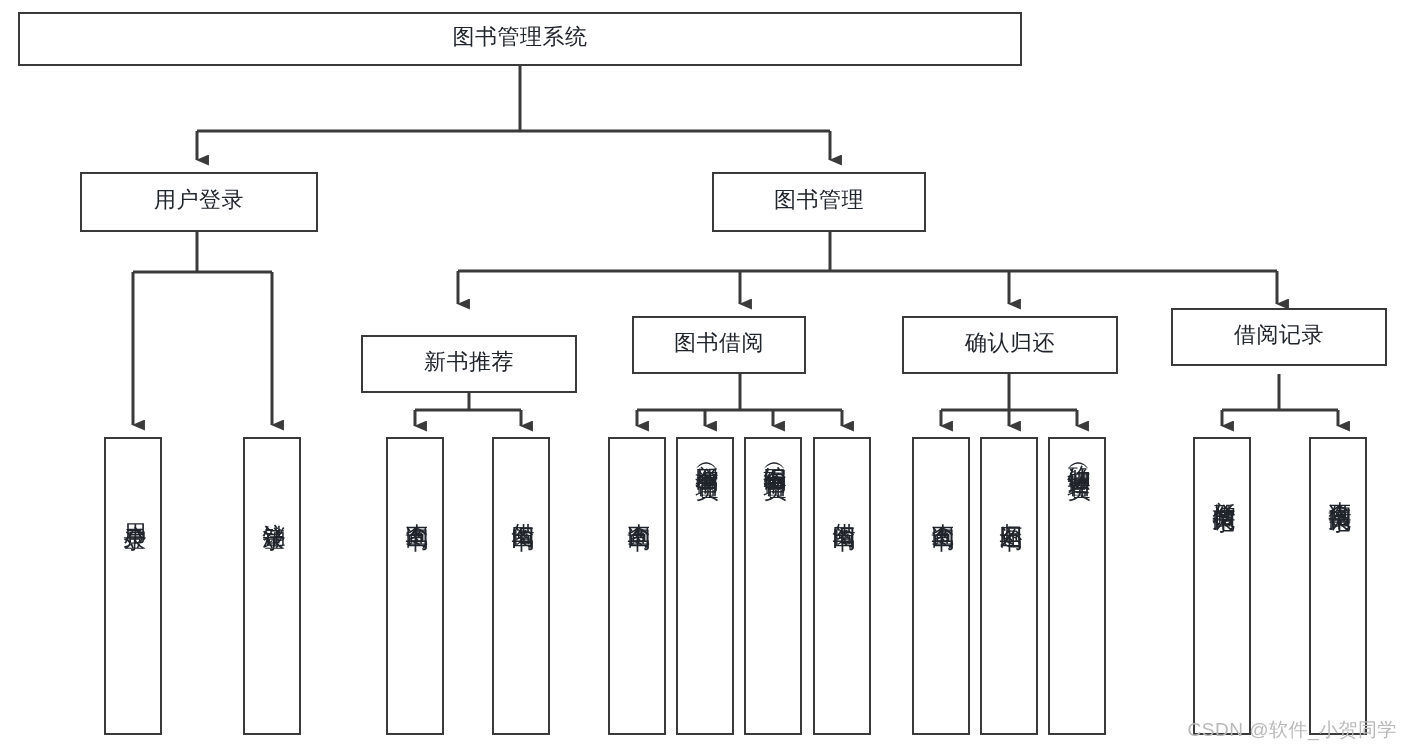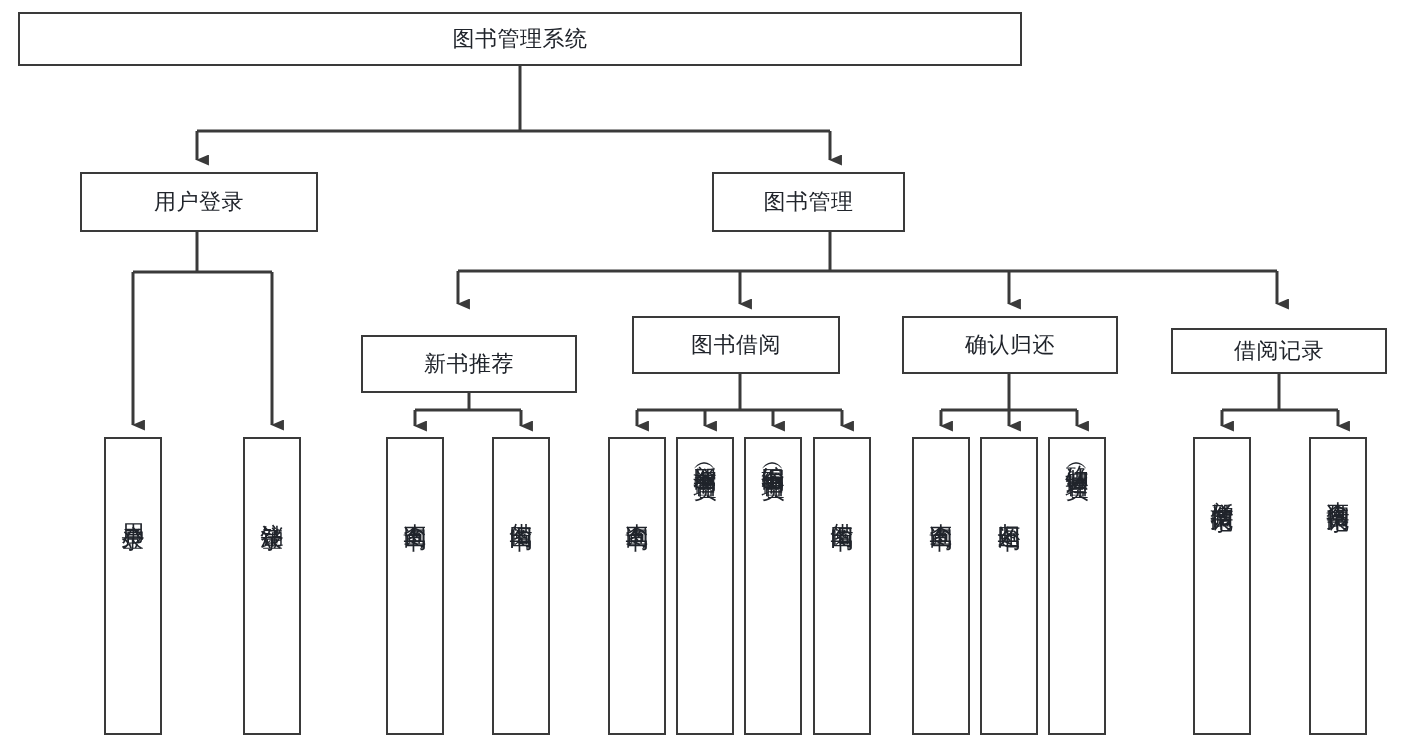--- a/index.html
+++ b/index.html
@@ -35,20 +35,21 @@
     align-items: center;
     justify-content: center;
     z-index: 3;
   }
   .node .label {
     color: #20242b;
     font-size: 22px;
     line-height: 1.18;
     letter-spacing: 0.5px;
     white-space: nowrap;
+    font-family: Liberation Mono, monospace;
   }
   .node.vertical {
     align-items: flex-start;
     justify-content: center;
     padding-top: 6px;
   }
   .node.vertical .label {
     writing-mode: vertical-rl;
     text-orientation: upright;
     font-size: 23px;
@@ -132,37 +133,37 @@
   </svg>
 
   <div class="node" style="left:18px; top:12px; width:1004px; height:54px;">
     <span class="label">图书管理系统</span>
   </div>
 
   <div class="node" style="left:80px; top:172px; width:238px; height:60px;">
     <span class="label">用户登录</span>
   </div>
 
-  <div class="node" style="left:712px; top:172px; width:193px; height:60px;">
+  <div class="node" style="left:712px; top:172px; width:214px; height:60px;">
     <span class="label">图书管理</span>
   </div>
 
   <div class="node" style="left:361px; top:316px; width:216px; height:58px;margin-top:19px;">
     <span class="label">新书推荐</span>
   </div>
 
-  <div class="node" style="left:632px; top:316px; width:208px; height:58px;">
+  <div class="node" style="left:632px; top:316px; width:174px; height:58px;">
     <span class="label">图书借阅</span>
   </div>
 
   <div class="node" style="left:902px; top:316px; width:216px; height:58px;">
     <span class="label">确认归还</span>
   </div>
 
-  <div class="node" style="left:1171px; top:328px; width:216px; height:46px;">
+  <div class="node" style="left:1171px; top:308px; width:216px; height:58px;">
     <span class="label">借阅记录</span>
   </div>
 
   <div class="node vertical mid" style="left:104px; top:437px; width:58px; height:298px;">
     <span class="label">用户登录</span>
   </div>
 
   <div class="node vertical mid" style="left:243px; top:437px; width:58px; height:298px;">
     <span class="label">注销登录</span>
   </div>
@@ -204,14 +205,15 @@
   </div>
 
   <div class="node vertical mid3" style="left:1193px; top:437px; width:58px; height:298px;">
     <span class="label">新增借阅记录</span>
   </div>
 
   <div class="node vertical mid3" style="left:1309px; top:437px; width:58px; height:298px;">
     <span class="label">查询借阅记录</span>
   </div>
 
+  <div id="watermark">CSDN @软件_小贺同学</div>
 
 </div>
 
 </body></html>

